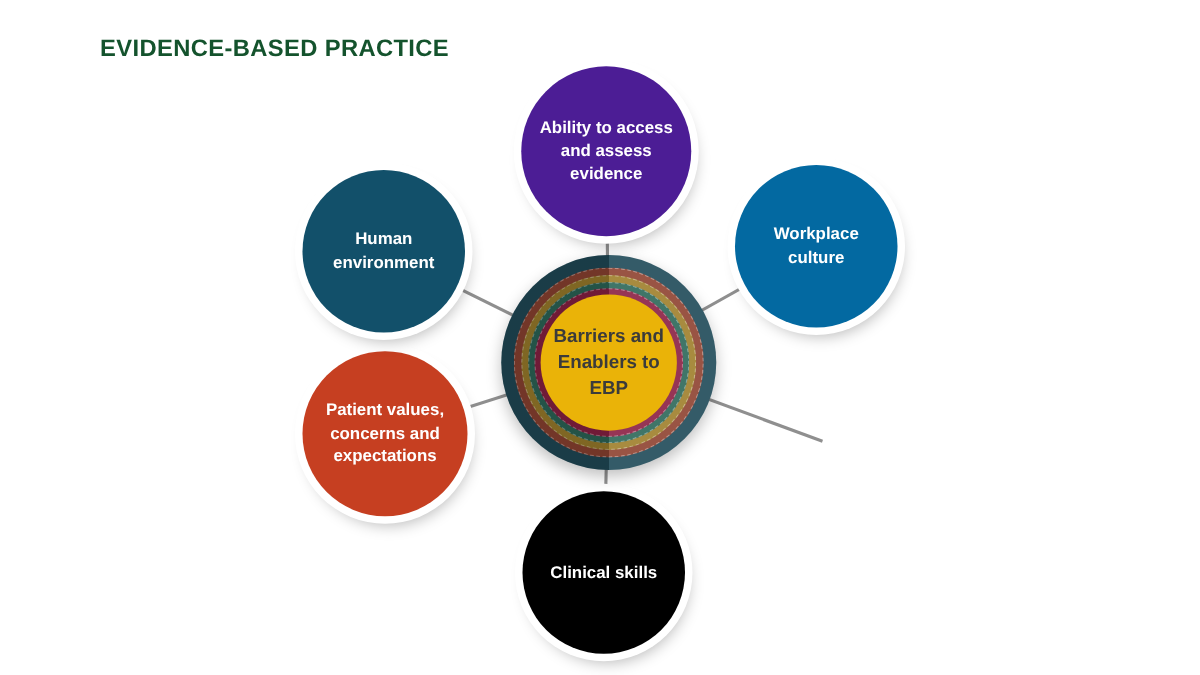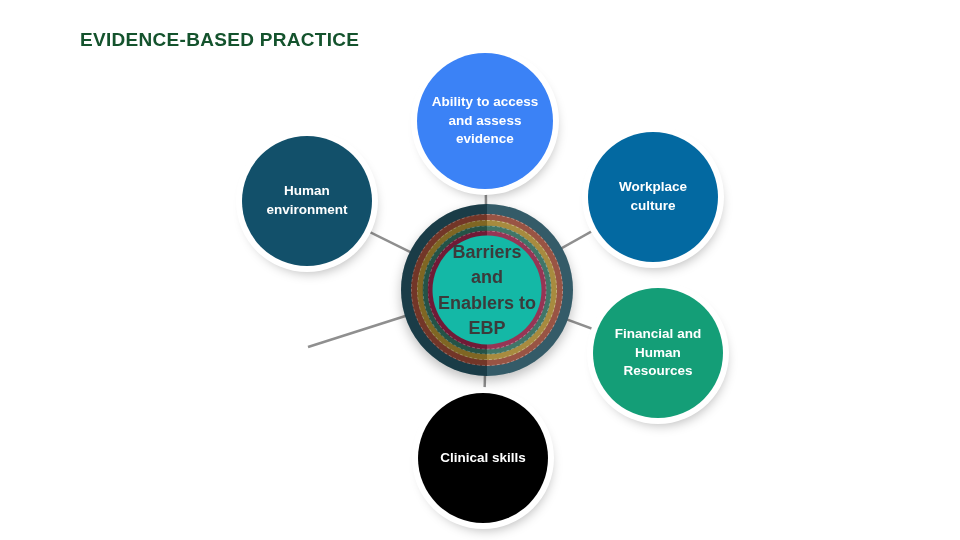--- a/index.html
+++ b/index.html
@@ -69,64 +69,64 @@
   .ring-2 { width: 152px; height: 152px; border: 1px dashed rgba(255,255,255,0.35); }
   .ring-3 { width: 140px; height: 140px; border: 1px dashed rgba(255,255,255,0.35); }
   .ring-4 { width: 129px; height: 129px; border: 1px dashed rgba(255,255,255,0.35); }
   .ring-5 { width: 119px; height: 119px; border: 1px dashed rgba(255,255,255,0.35); }
   .hub-overlay {
     width: 172px; height: 172px;
     background: linear-gradient(90deg, rgba(0,0,0,0.20) 0%, rgba(0,0,0,0.20) 50%, rgba(255,255,255,0.09) 50%, rgba(255,255,255,0.09) 100%);
   }
   .hub-core {
     width: 109px; height: 109px;
-    background: #14b8a6;
+    background: #eab308;
     display: flex;
     align-items: center;
     justify-content: center;
     text-align: center;
     color: #3b3b3b;
     font-weight: 700;
-    font-size: 18px;
+    font-size: 15px;
     line-height: 1.4;
     padding: 4px;
   }
 </style>
 </head>
 <body>
 
 <div class="canvas">
 
   <h1 class="page-title">EVIDENCE-BASED PRACTICE</h1>
 
   <svg class="connectors" width="960" height="540">
     <line x1="487" y1="290" x2="485" y2="121" stroke-width="2.5" stroke="#8F8F8F"></line>
     <line x1="487" y1="290" x2="653" y2="197" stroke-width="2.5" stroke="#8F8F8F"></line>
     <line x1="487" y1="290" x2="658" y2="353" stroke-width="2.5" stroke="#8F8F8F"></line>
     <line x1="487" y1="290" x2="483" y2="458" stroke-width="2.5" stroke="#8F8F8F"></line>
     <line x1="487" y1="290" x2="308" y2="347" stroke-width="2.5" stroke="#8F8F8F"></line>
     <line x1="487" y1="290" x2="307" y2="201" stroke-width="2.5" stroke="#8F8F8F"></line>
   </svg>
 
-  <div class="petal petal-ability" style="background: #3b82f6;">
+  <div class="petal petal-ability" style="background: #4c1d95;">
     <span class="petal-label">Ability to access and assess evidence</span>
   </div>
 
   <div class="petal petal-workplace" style="background: #0369a1;">
     <span class="petal-label">Workplace culture</span>
   </div>
 
-  <div class="petal petal-financial" style="background: rgb(20, 158, 119);">
-    <span class="petal-label">Financial and Human Resources</span>
-  </div>
 
   <div class="petal petal-clinical" style="background: #000000;">
     <span class="petal-label">Clinical skills</span>
   </div>
 
+  <div class="petal petal-patient" style="background: rgb(198, 63, 33);">
+    <span class="petal-label">Patient values, concerns and expectations</span>
+  </div>
 
   <div class="petal petal-local" style="background: rgb(18, 80, 106);">
     <span class="petal-label">Human environment</span>
   </div>
 
   <div class="hub">
     <div class="ring ring-1" style="background: rgb(32, 75, 89);"></div>
     <div class="ring ring-2" style="background: rgb(143, 67, 50);"></div>
     <div class="ring ring-3" style="background: rgb(159, 128, 44);"></div>
     <div class="ring ring-4" style="background: rgb(45, 104, 89);"></div>

